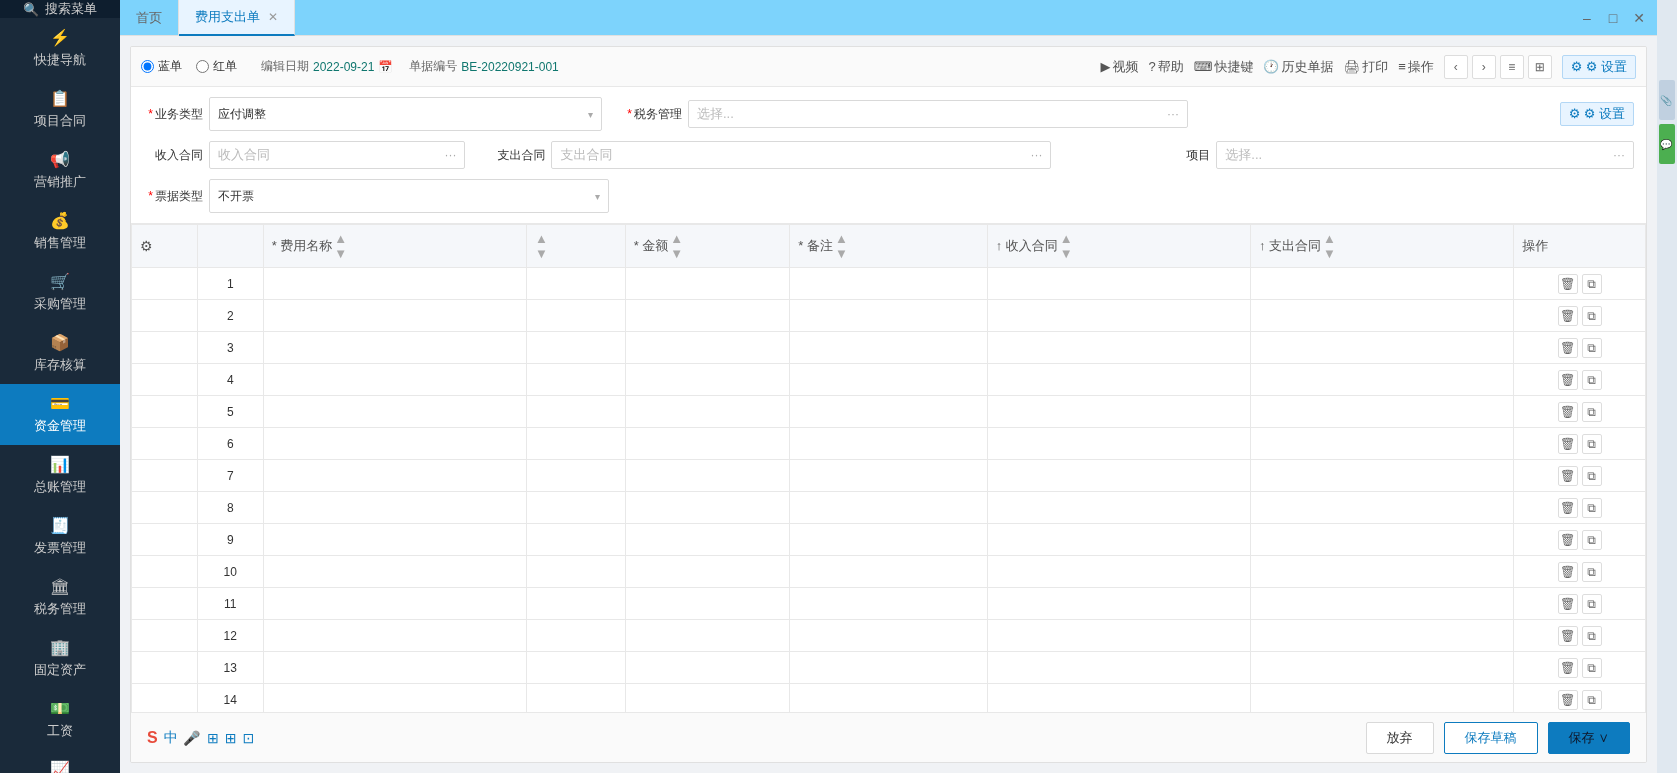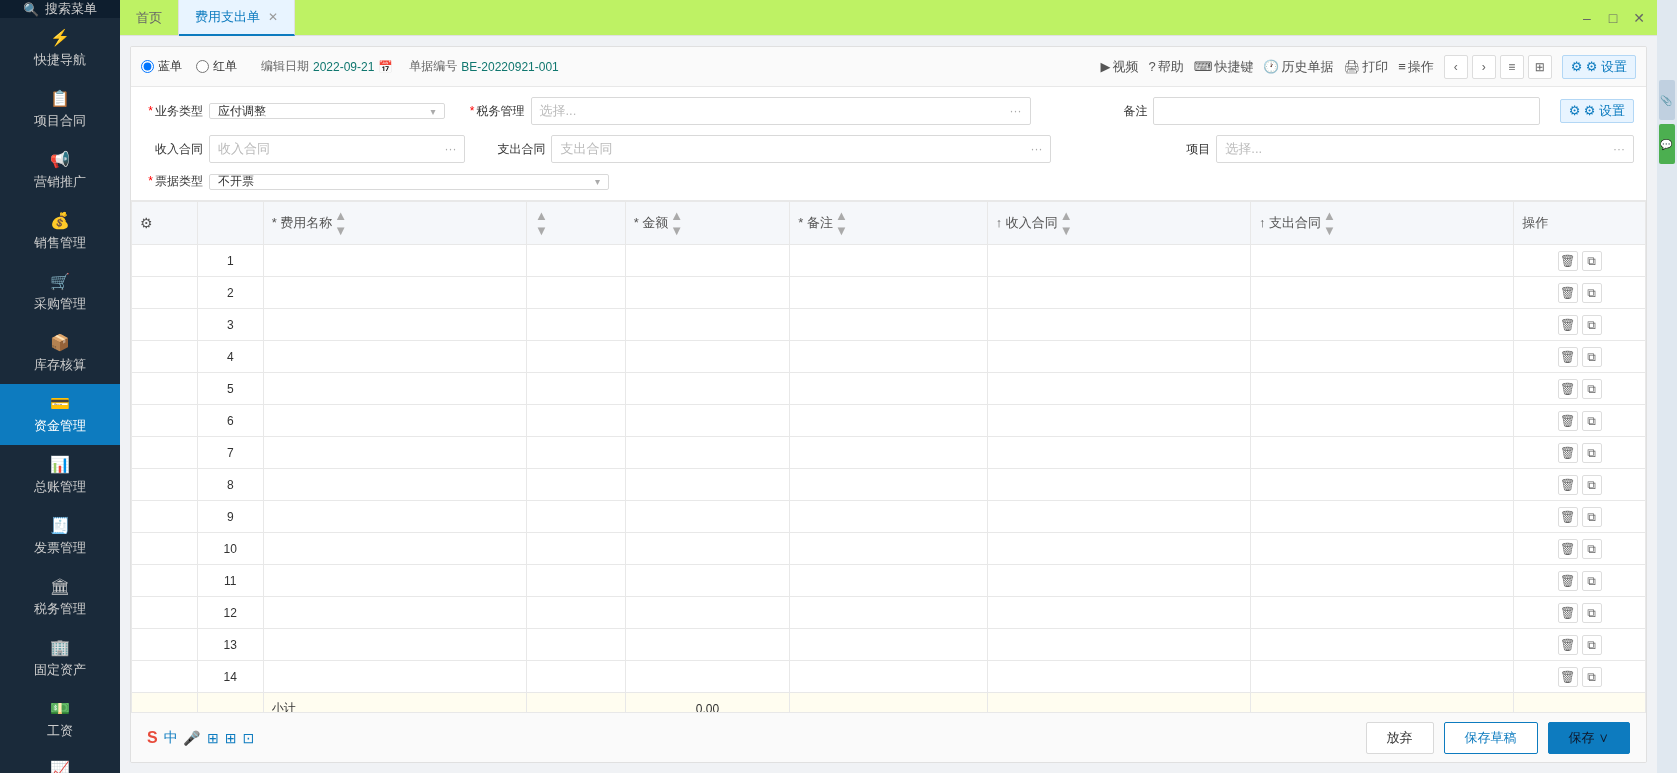--- a/index.html
+++ b/index.html
@@ -10,21 +10,21 @@
     .sidebar-search { height: 45px; background: #0e1e2e; display: flex; align-items: center; justify-content: center; color: #aaa; gap: 6px; cursor: pointer; }
     .sidebar-search span { color: #ccc; font-size: 13px; }
     .sidebar-item { display: flex; flex-direction: column; align-items: center; justify-content: center; padding: 10px 0; color: #ccc; cursor: pointer; font-size: 12px; gap: 4px; }
     .sidebar-item.active { background: #0d7bbf; color: #fff; }
     .sidebar-item .icon { font-size: 16px; }
 
     
     .main { flex: 1; display: flex; flex-direction: column; background: #f0f2f5; overflow: hidden; }
 
     
-    .tab-bar { height: 36px; background: #bef264; display: flex; align-items: center; border-bottom: 1px solid #e0e0e0; padding-left: 0; }
+    .tab-bar { height: 36px; background: #7dd3fc; display: flex; align-items: center; border-bottom: 1px solid #e0e0e0; padding-left: 0; }
     .tab { padding: 0 16px; height: 36px; display: flex; align-items: center; cursor: pointer; font-size: 13px; color: #666; border-right: 1px solid #e0e0e0; }
     .tab.active { background: #e8f4ff; color: #0d7bbf; border-bottom: 2px solid #0d7bbf; }
     .tab-close { margin-left: 8px; color: #999; font-size: 12px; cursor: pointer; }
 
     
     .content { flex: 1; padding: 10px; overflow: hidden; display: flex; flex-direction: column; }
     .form-panel { background: #fff; border: 1px solid #e0e0e0; border-radius: 2px; padding: 0; display: flex; flex-direction: column; flex: 1; overflow: hidden; }
 
     
     .form-toolbar { height: 40px; border-bottom: 1px solid #e8e8e8; display: flex; align-items: center; padding: 0 10px; gap: 6px; background: #fafafa; }
@@ -40,21 +40,21 @@
     .toolbar-actions { display: flex; align-items: center; gap: 4px; }
     .toolbar-icon-btn { width: 24px; height: 24px; display: flex; align-items: center; justify-content: center; cursor: pointer; color: #666; border: 1px solid #ddd; border-radius: 2px; background: #fff; font-size: 12px; }
     .settings-btn { background: #e8f4ff; color: #0d7bbf; border: 1px solid #b3d7f5; border-radius: 2px; padding: 2px 8px; font-size: 12px; cursor: pointer; }
 
     
     .form-fields { padding: 10px 12px; border-bottom: 1px solid #e8e8e8; display: flex; flex-direction: column; gap: 10px; }
     .form-row { display: flex; align-items: center; gap: 20px; }
     .form-group { display: flex; align-items: center; gap: 6px; flex: 1; }
     .form-group-label { color: #333; font-size: 12px; white-space: nowrap; min-width: 60px; text-align: right; }
     .required::before { content: '*'; color: red; margin-right: 2px; }
-    .form-select { flex: 1; height: 16px; border: 1px solid #d9d9d9; border-radius: 2px; padding: 0 8px; display: flex; align-items: center; justify-content: space-between; cursor: pointer; background: #fff; max-width: 380px; }
+    .form-select { flex: 1; height: 34px; border: 1px solid #d9d9d9; border-radius: 2px; padding: 0 8px; display: flex; align-items: center; justify-content: space-between; cursor: pointer; background: #fff; max-width: 380px; }
     .form-select-value { color: #333; font-size: 12px; }
     .form-select-arrow { color: #aaa; font-size: 10px; }
     .form-input-dots { color: #aaa; font-size: 12px; }
     .form-plain { flex: 1; height: 28px; border: 1px solid #d9d9d9; border-radius: 2px; padding: 0 8px; font-size: 12px; color: #ccc; background: #fff; display: flex; align-items: center; justify-content: space-between; max-width: 380px; }
 
     
     .table-container { flex: 1; overflow: auto; position: relative; }
     .data-table { width: 100%; border-collapse: collapse; }
     .data-table thead tr { background: #f5f7fa; }
     .data-table thead th { border: 1px solid #e8e8e8; padding: 6px 8px; font-size: 12px; font-weight: normal; color: #555; text-align: left; white-space: nowrap; }
@@ -241,25 +241,20 @@
               <span class="form-select-arrow">▾</span>
             </div>
           </div>
           <div class="form-group" style="flex:2;">
             <span class="form-group-label required">税务管理</span>
             <div class="form-plain" style="max-width:500px;flex:1;">
               <span style="color:#bbb;">选择...</span>
               <span class="form-input-dots">···</span>
             </div>
           </div>
-          <div class="form-group" style="flex:1.5;">
-            <span class="form-group-label">备注</span>
-            <div class="form-plain" style="flex:1;max-width:none;">
-            </div>
-          </div>
           <div class="settings-btn" style="margin-left:auto;">
             <span>⚙</span>
             <span>⚙ 设置</span>
           </div>
         </div>
         <div class="form-row">
           <div class="form-group">
             <span class="form-group-label">收入合同</span>
             <div class="form-plain" style="max-width:400px;flex:1;">
               <span style="color:#bbb;">收入合同</span>

